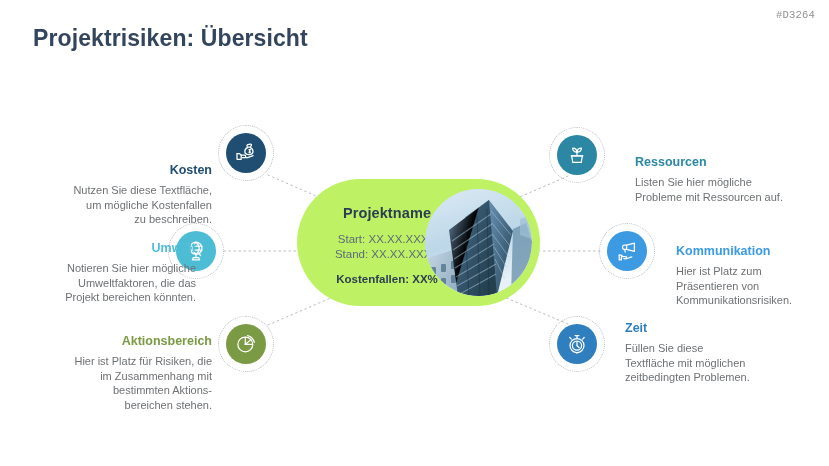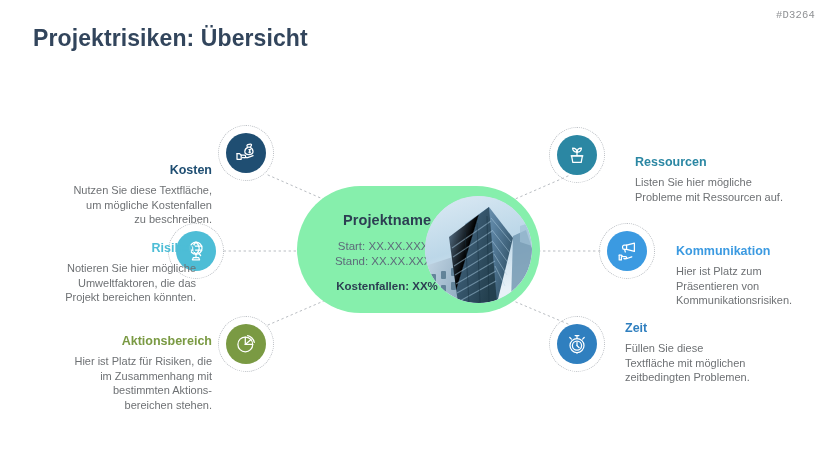--- a/index.html
+++ b/index.html
@@ -38,23 +38,23 @@
   #connectors {
     position: absolute;
     left: 0; top: 0;
     width: 829px; height: 466px;
     pointer-events: none;
   }
 
   
   #center-panel {
     position: absolute;
-    left: 297px; top: 186px;
+    left: 297px; top: 179px;
     width: 243px; height: 127px;
-    background: #86efac;
+    background: #bef264;
     border-radius: 64px;
   }
   #center-text {
     position: absolute;
     left: 26px; top: 26px;
     width: 128px;
     text-align: center;
   }
   #project-name {
     font-size: 14.5px;
@@ -256,21 +256,21 @@
         <path d="M12 3.2c-2.1 1.6-3.2 3.7-3.2 6s1.1 4.4 3.2 6"></path>
         <path d="M12 3.2c2.1 1.6 3.2 3.7 3.2 6s-1.1 4.4-3.2 6"></path>
         <path d="M6.3 7.2h11.4M6.3 11.2h11.4"></path>
         <path d="M14.6 13.9l2 2.6"></path>
         <path d="M12 15.2v3.4"></path>
         <path d="M8.4 20.8h7.2l-1-2.2H9.4z"></path>
       </svg>
     </div>
   </div>
   <div class="block align-right" style="left:20px; top:240px; width:176px;">
-    <div class="block-title" id="title-umwelt" style="color: rgb(77, 189, 214);">Risiken</div>
+    <div class="block-title" id="title-umwelt" style="color: rgb(77, 189, 214);">Umwelt</div>
     <div class="block-body">
       <div>Notieren Sie hier mögliche</div>
       <div>Umweltfaktoren, die das</div>
       <div>Projekt bereichen könnten.</div>
     </div>
   </div>
 
   <div class="node" style="left:218px; top:316px;">
     <div class="node-ring"></div>
     <div class="node-disc" id="disc-aktionsbereich" style="background: rgb(122, 154, 67);">

